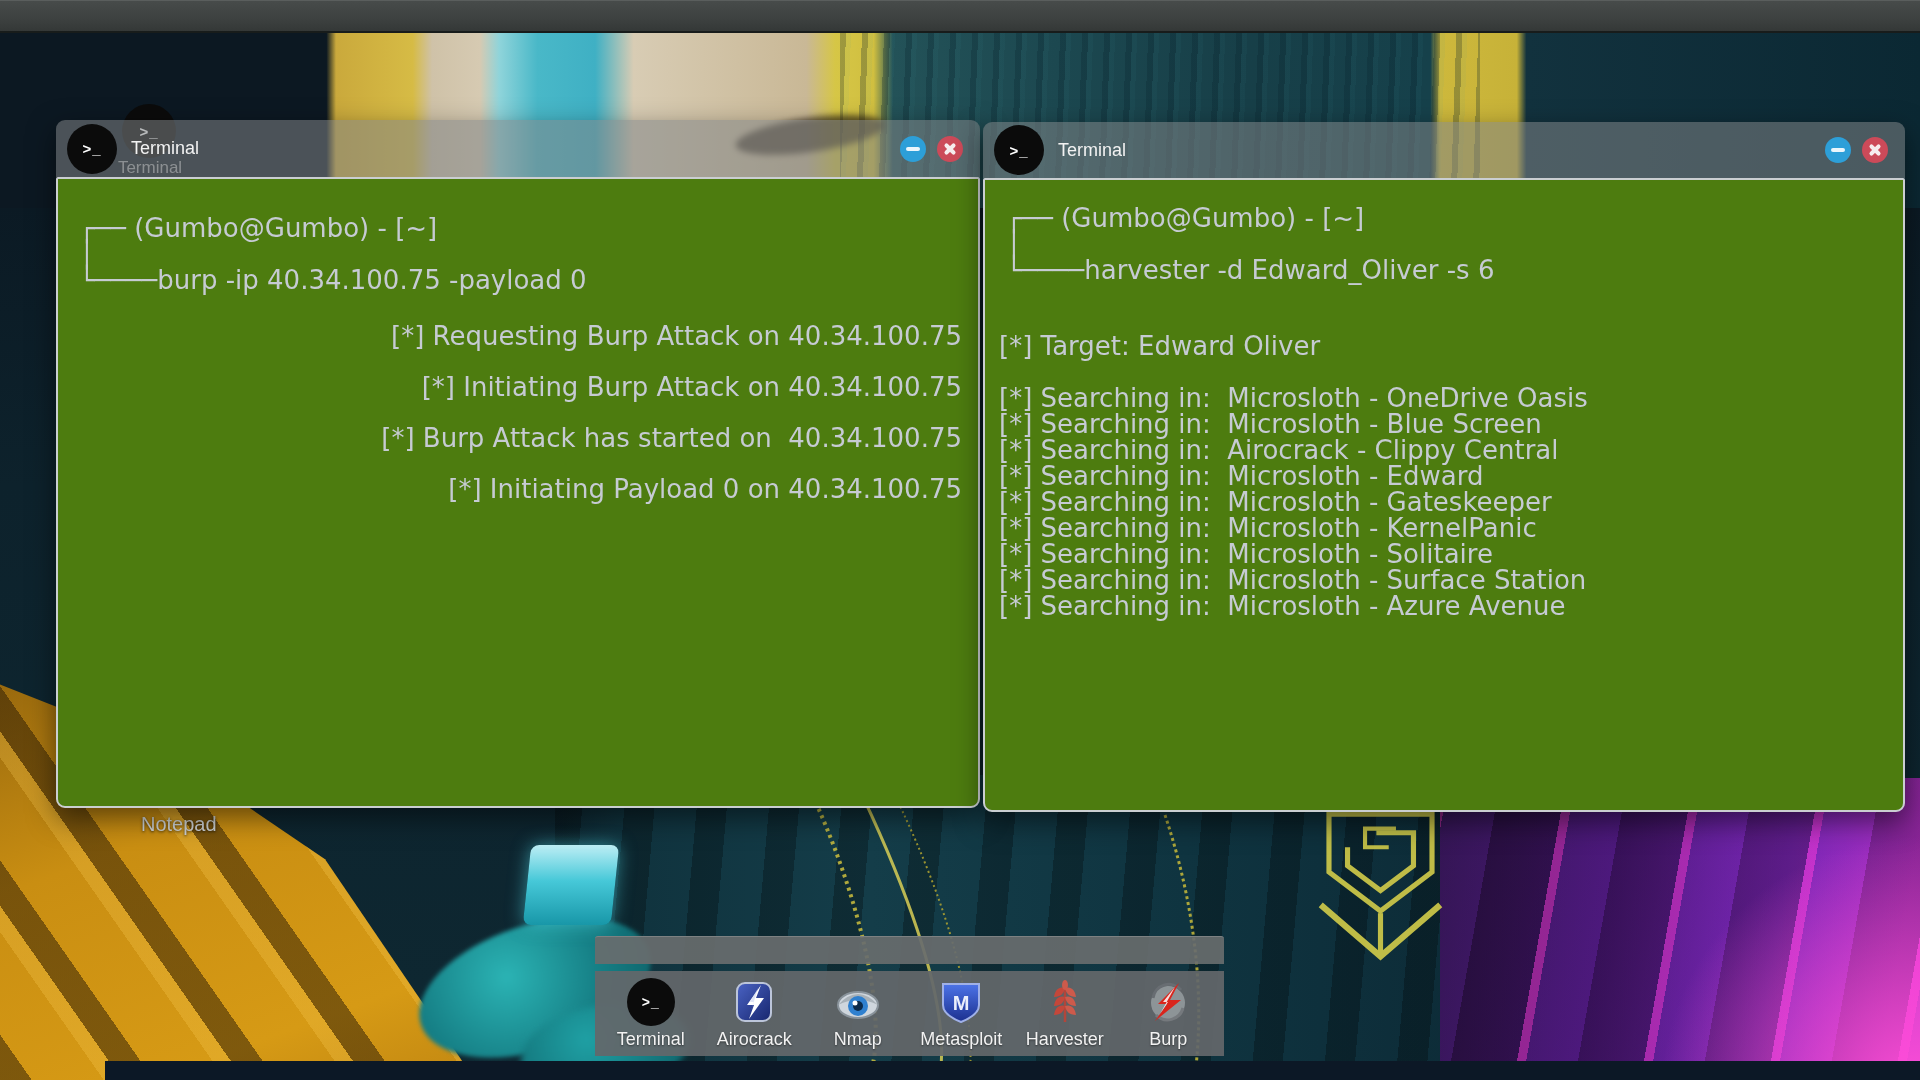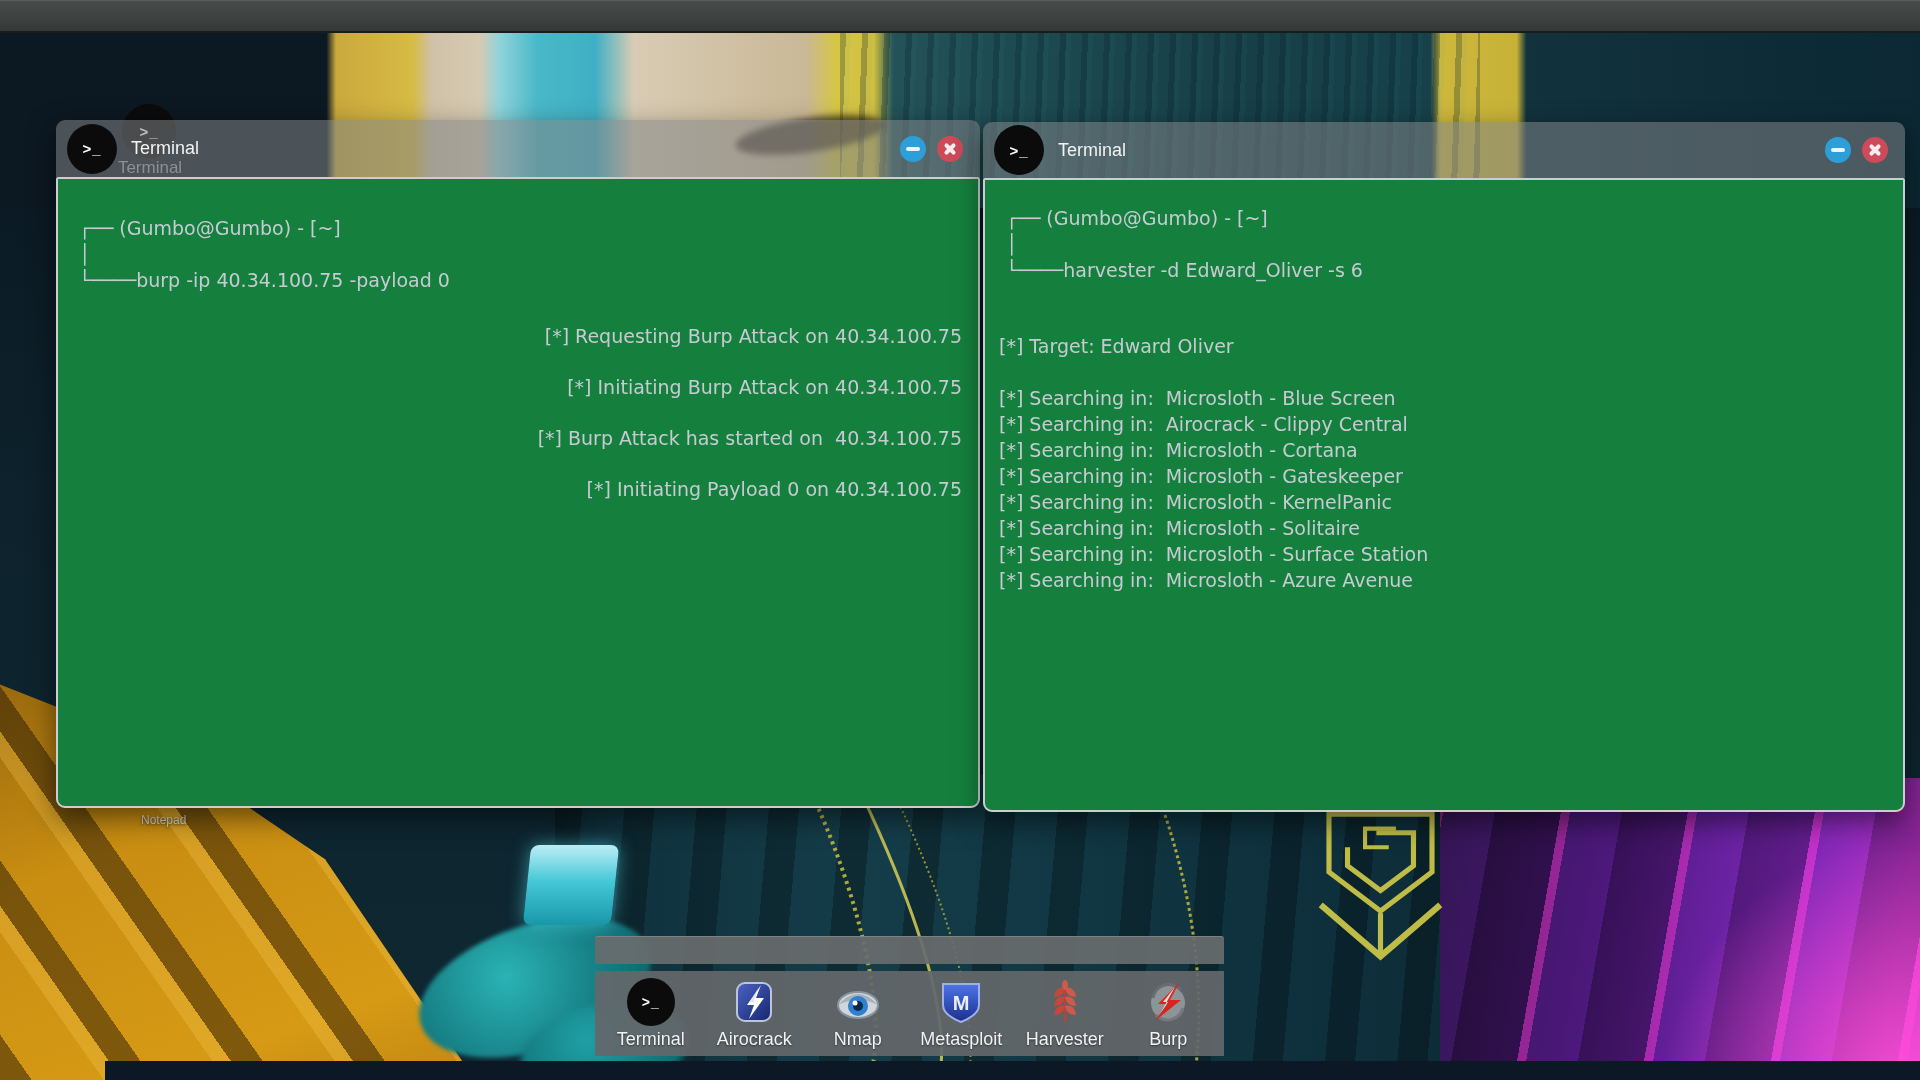--- a/index.html
+++ b/index.html
@@ -52,21 +52,21 @@
     background:linear-gradient(180deg,#474b4a 0%,#3d4140 60%,#343837 100%);
     border-top:1px solid #5a5e5d;border-bottom:2px solid #181c1b;}
 
   
   .desktop-icon{z-index:1;text-align:center;}
   .circle-icon{display:flex;align-items:center;justify-content:center;border-radius:50%;
     background:#0b0b0b;color:#fff;font-weight:bold;}
   #desk-term-circle{left:122px;top:104px;width:54px;height:54px;font-size:15px;letter-spacing:1px;}
   #desk-term-label{left:100px;top:158px;width:100px;font-size:17px;color:rgba(210,214,216,.72);
     text-shadow:0 1px 2px rgba(0,0,0,.5);}
-  #desk-notepad-label{left:117px;top:813px;width:80px;font-size:12px;color:#cdd1d3;
+  #desk-notepad-label{left:117px;top:813px;width:80px;font-size:20px;color:#cdd1d3;
     text-shadow:0 1px 3px rgba(0,0,0,.7);text-align:left;padding-left:24px;}
 
   
   .window{z-index:2;box-shadow:0 10px 28px rgba(0,0,0,.5);border-radius:10px 10px 9px 9px;}
   #win-left{left:56px;top:120px;width:924px;}
   #win-right{left:983px;top:122px;width:922px;}
   .titlebar{display:flex;align-items:center;padding:0 10px 0 11px;
     background:rgba(128,131,133,.55);border-radius:9px 9px 0 0;}
   #win-left .titlebar{height:57px;}
   #win-right .titlebar{height:56px;}
@@ -75,23 +75,23 @@
   .win-controls{margin-left:auto;display:flex;gap:11px;align-items:center;margin-right:7px;}
   .btn{width:26px;height:26px;border-radius:50%;position:relative;cursor:pointer;}
   .btn-min{background:#2d9fd8;}
   .btn-min::after{content:"";position:absolute;left:6px;right:6px;top:11px;height:4px;
     background:#eaf6fc;border-radius:2px;}
   .btn-close{background:#cc4a59;}
   .btn-close::before,.btn-close::after{content:"";position:absolute;left:6px;top:11px;width:14px;height:4px;
     background:#f6ecee;border-radius:2px;}
   .btn-close::before{transform:rotate(45deg);}
   .btn-close::after{transform:rotate(-45deg);}
-  .terminal-body{background:#15803d;border:2px solid #caced1;border-radius:2px 2px 9px 9px;
+  .terminal-body{background:#4d7c0f;border:2px solid #caced1;border-radius:2px 2px 9px 9px;
     box-sizing:border-box;color:#c6cbd3;font-family:"DejaVu Sans","DejaVu Sans Mono",sans-serif;
-    font-size:19px;overflow:hidden;}
+    font-size:26px;overflow:hidden;}
   #win-left .terminal-body{height:631px;padding:36px 16px 0 14px;}
   #win-right .terminal-body{height:634px;padding:25px 16px 0 14px;}
   .prompt-block{margin-left:7px;}
   .t-line{line-height:26px;white-space:pre;min-height:26px;}
   .output{margin-top:26px;}
   #win-left .output{margin-top:30px;text-align:right;}
   #win-left .out-line{margin-bottom:25px;}
   #win-right .output{margin-top:50px;}
   .out-line{line-height:26px;white-space:pre;min-height:26px;}
 
@@ -187,23 +187,24 @@
   <div class="terminal-body">
     <div class="prompt-block">
       <div class="t-line">┌── (Gumbo@Gumbo) - [~]</div>
       <div class="t-line">│</div>
       <div class="t-line">└────harvester -d Edward_Oliver -s 6</div>
     </div>
     <div class="output">
 
     <div class="out-line">[*] Target: Edward Oliver</div>
         <div class="out-line"></div>
+        <div class="out-line">[*] Searching in:  Microsloth - OneDrive Oasis</div>
         <div class="out-line">[*] Searching in:  Microsloth - Blue Screen</div>
         <div class="out-line">[*] Searching in:  Airocrack - Clippy Central</div>
-        <div class="out-line">[*] Searching in:  Microsloth - Cortana</div>
+        <div class="out-line">[*] Searching in:  Microsloth - Edward</div>
         <div class="out-line">[*] Searching in:  Microsloth - Gateskeeper</div>
         <div class="out-line">[*] Searching in:  Microsloth - KernelPanic</div>
         <div class="out-line">[*] Searching in:  Microsloth - Solitaire</div>
         <div class="out-line">[*] Searching in:  Microsloth - Surface Station</div>
         <div class="out-line">[*] Searching in:  Microsloth - Azure Avenue</div>
       </div>
   </div>
 </div>
 
 <div id="dock-strip" class="abs"></div>

